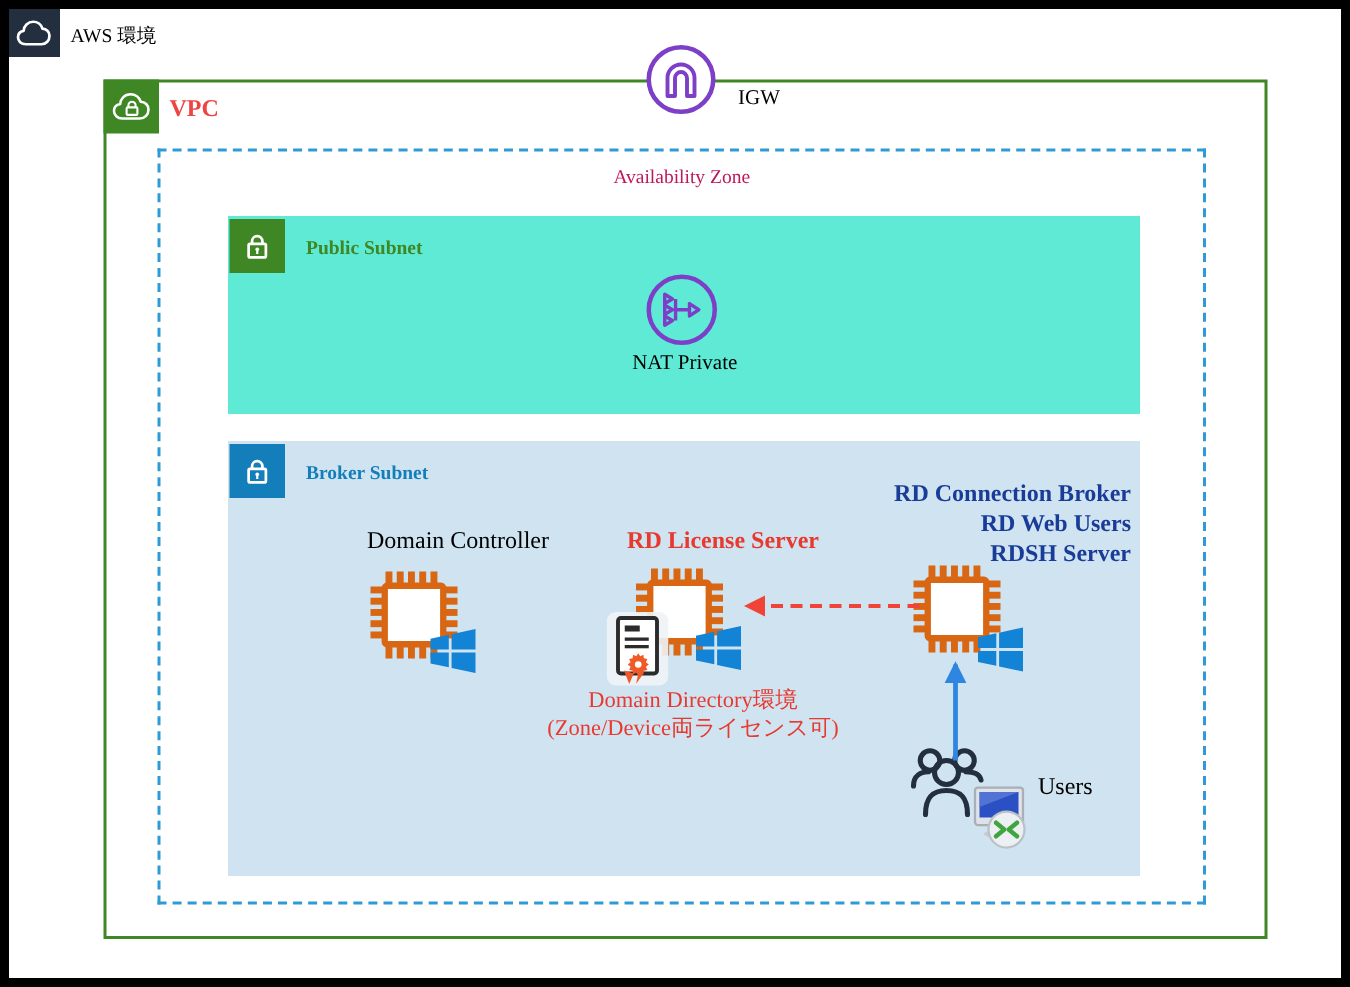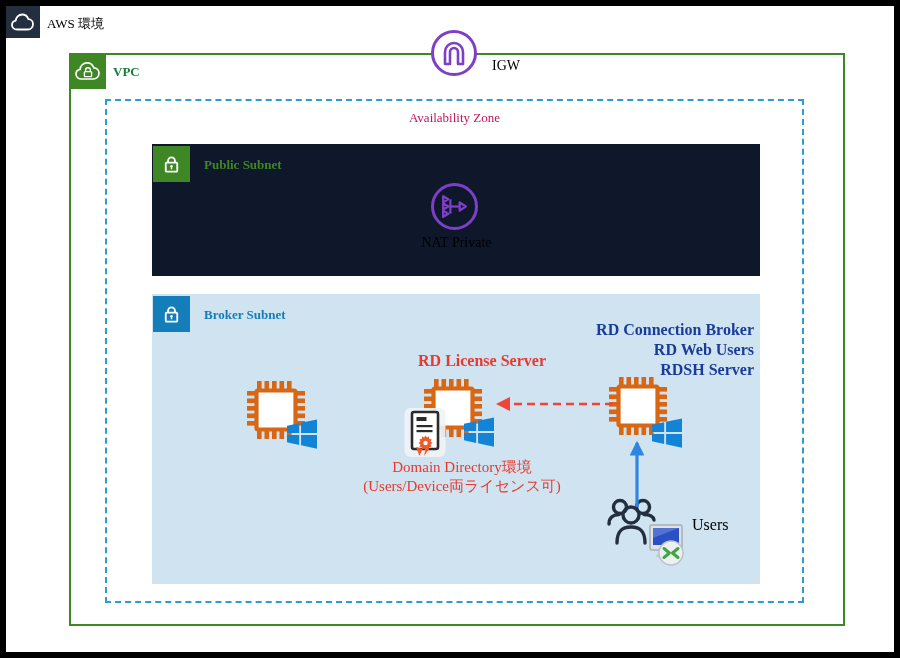--- a/index.html
+++ b/index.html
@@ -19,36 +19,36 @@
 
   
   .aws-badge { left:0; top:0; width:34px; height:32px; background:#232F3E;
                display:flex; align-items:center; justify-content:center; }
   .aws-label { left:41px; top:9px; font-size:13px; color:#000; }
 
   
   .vpc-box { left:63px; top:47px; width:776px; height:573px; border:2px solid #3F8624; }
   .vpc-badge { left:63px; top:47px; width:37px; height:36px; background:#3F8624;
                display:flex; align-items:center; justify-content:center; }
-  .vpc-label { left:107px; top:58px; font-size:13px; font-weight:bold; color:#15803d; }
+  .vpc-label { left:107px; top:58px; font-size:16px; font-weight:bold; color:#ef4444; }
 
   
   .igw-circle { left:425px; top:24px; width:46px; height:46px; border-radius:50%;
                 border:3px solid #7D3FC8; background:#fff;
                 display:flex; align-items:center; justify-content:center; }
   .igw-label { left:486px; top:52px; font-size:14px; color:#000; }
 
   
   .az-box { left:99px; top:93px; width:699px; height:504px; border:2px dashed #2E9BD6; }
   .az-label { left:99px; top:104px; width:699px; text-align:center;
               font-size:13px; color:#be185d; }
 
   
   .subnet { }
-  .public-subnet { left:146px; top:138px; width:608px; height:132px; background:#0f172a; }
+  .public-subnet { left:146px; top:138px; width:608px; height:132px; background:#5eead4; }
   .private-subnet { left:146px; top:288px; width:608px; height:290px; background:#CFE3F0; }
   .subnet-badge { position:absolute; left:1px; top:2px; width:37px; height:36px;
                   display:flex; align-items:center; justify-content:center; }
   .subnet-badge.green { background:#3F8624; }
   .subnet-badge.blue  { background:#147EBA; }
   .subnet-title { position:absolute; left:52px; top:13px; font-size:13px; font-weight:bold; }
   .subnet-title.green { color:#3F8624; }
   .subnet-title.blue  { color:#147EBA; }
 
   
@@ -144,20 +144,21 @@
       <svg width="23" height="23" viewBox="0 0 24 24">
         <path d="M8.4 10 V8.2 a3.6 3.6 0 0 1 7.2 0 V10" fill="none" stroke="#fff" stroke-width="1.9"></path>
         <rect x="6" y="10" width="12" height="9.4" rx="1" fill="none" stroke="#fff" stroke-width="1.9"></rect>
         <circle cx="12" cy="13.8" r="1.3" fill="#fff"></circle>
         <line x1="12" y1="14.8" x2="12" y2="17" stroke="#fff" stroke-width="1.5"></line>
       </svg>
     </div>
     <div class="subnet-title blue">Broker Subnet</div>
   </div>
 
+  <div class="abs node-title dc-title">Domain Controller</div>
   <div class="abs node-title lic-title">RD License Server</div>
   <div class="abs node-title rd-title">
     <div>RD Connection Broker</div>
     <div>RD Web Users</div>
     <div>RDSH Server</div>
   </div>
 
   <svg class="abs chip dc" viewBox="0 0 64 64">
     <use href="#chipSym"></use>
   </svg>
@@ -185,21 +186,21 @@
     </svg>
   <svg class="abs winlogo lic" viewBox="0 0 34 32">
       <use href="#winSym"></use>
     </svg>
   <svg class="abs winlogo rdsh" viewBox="0 0 34 32">
       <use href="#winSym"></use>
     </svg>
 
   <div class="abs ad-note">
     <div>Domain Directory環境</div>
-    <div>(Users/Device両ライセンス可)</div>
+    <div>(Zone/Device両ライセンス可)</div>
   </div>
 
   <svg class="abs users-icon" viewBox="0 0 86 76">
     <g stroke="#232F3E" stroke-width="3.4" fill="none" stroke-linecap="round">
       <circle cx="14" cy="11" r="6.5"></circle>
       <circle cx="37" cy="11" r="6.5"></circle>
       <path d="M3 28 C3 21 8 18.5 13 18.5"></path>
       <path d="M48 24 C47 19.5 43 18.5 38 18.5"></path>
       <circle cx="25" cy="19" r="8"></circle>
       <path d="M11 47 C11 34.5 16.5 31 25 31 C33.5 31 39 34.5 39 47"></path>

